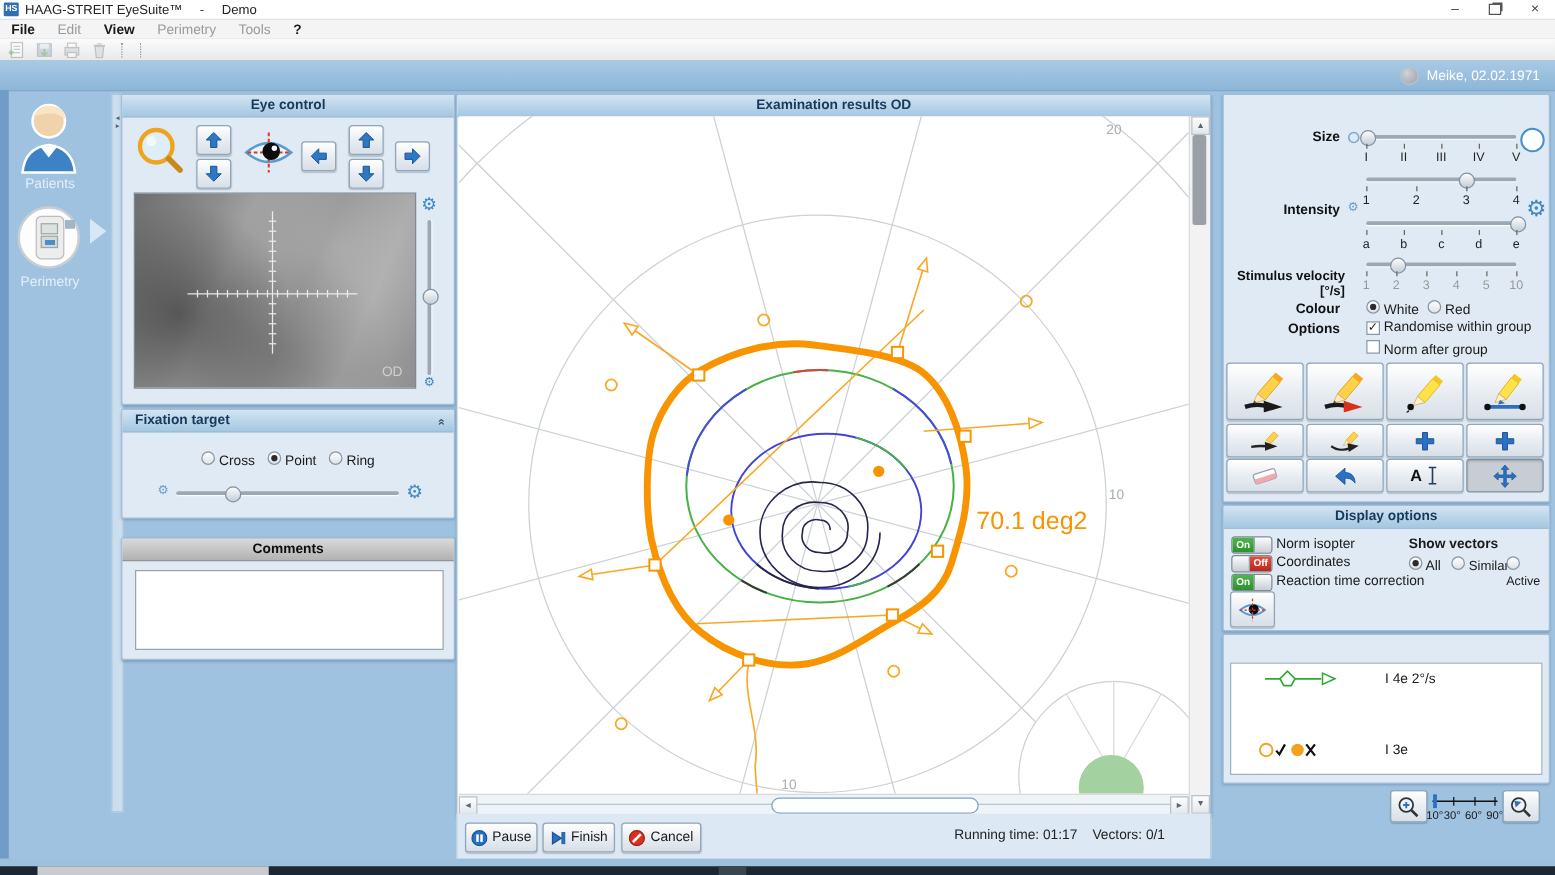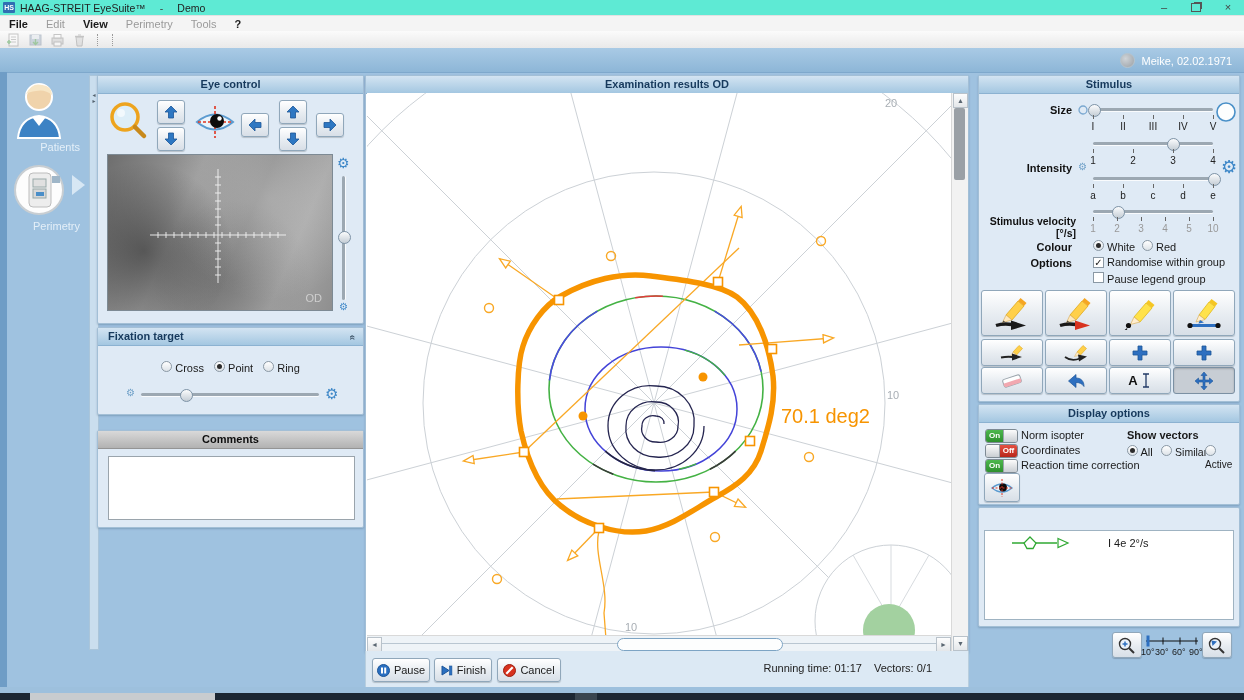--- a/index.html
+++ b/index.html
@@ -1,39 +1,39 @@
 <!DOCTYPE html>
 <html><head>
 <meta charset="utf-8">
 <style>
   html,body{margin:0;padding:0;}
   body{font-family:"Liberation Sans",sans-serif;font-size:11px;color:#1a1a1a;}
   #app{position:relative;width:1244px;height:700px;overflow:hidden;background:#9fc2e0;}
   .abs{position:absolute;}
   
-  .titlebar{left:0;top:0;width:1244px;height:15px;background:#5eead4;border-bottom:1px solid #e2e2e2;display:flex;align-items:center;}
+  .titlebar{left:0;top:0;width:1244px;height:15px;background:#ffffff;border-bottom:1px solid #e2e2e2;display:flex;align-items:center;}
   .applogo{width:12px;height:11px;background:#2f6fb2;color:#fff;font-size:7px;font-weight:bold;text-align:center;line-height:11px;margin:0 5px 0 3px;border-radius:1px;}
   .titletext{font-size:10.5px;color:#222;}
   .titlesep{margin:0 14px;color:#444;}
   .wctl{margin-left:auto;display:flex;height:15px;}
   .wbtn{width:32px;text-align:center;line-height:14px;color:#444;font-size:11px;}
   .restore-glyph{display:inline-block;width:8px;height:7px;border:1px solid #555;margin-top:3px;box-shadow:2px -2px 0 -1px #555;}
   
   .menubar{left:0;top:16px;width:1244px;height:15px;background:#f4f4f4;display:flex;align-items:center;gap:18px;padding-left:9px;}
   .menu-item{color:#1a1a1a;font-weight:bold;}
   .menu-item.dis{color:#9a9a9a;font-weight:normal;}
   .toolbar{left:0;top:31px;width:1244px;height:17px;background:linear-gradient(#fbfbfb,#e9e9e9);border-bottom:1px solid #d4d4d4;display:flex;align-items:center;gap:7px;padding-left:6px;}
   .tbi{opacity:.45;}
   .tbsep{width:1px;height:12px;border-left:1px dotted #9a9a9a;margin:0 3px;}
   .patientbar{left:0;top:48px;width:1244px;height:24px;background:linear-gradient(#a9cae5,#8db6d7);border-bottom:1px solid #7ea8cc;}
   .patient{position:absolute;right:12px;top:5px;color:#fff;display:flex;align-items:center;gap:6px;}
   .avatar{width:13px;height:13px;border-radius:50%;background:radial-gradient(circle at 35% 35%,#cfd4d8,#9aa0a6);border:1px solid #b8c4cc;}
   
   .edgebar{left:0;top:72px;width:7px;height:615px;background:#6f9dc6;}
-  .side-label{color:#e4eff8;text-align:right;width:80px;}
+  .side-label{color:#e4eff8;text-align:center;width:80px;}
   .side-arrow{width:0;height:0;border-left:13px solid #d7e7f4;border-top:10px solid transparent;border-bottom:10px solid transparent;}
   
   .panel{position:absolute;background:#dfeaf5;border:1px solid #a3bfd6;border-radius:2px;box-shadow:0 1px 2px rgba(30,60,90,.25);}
   .phead{height:17px;background:linear-gradient(#d3e4f2,#a4c7e1);border-bottom:1px solid #8cb2d1;font-weight:bold;color:#16395c;text-align:center;line-height:17px;position:relative;}
   .phead.left{text-align:left;padding-left:10px;}
   .phead.gray{background:linear-gradient(#d9d9d9,#b2b2b2);border-bottom:1px solid #949494;color:#0d0d0d;}
   .collapse{position:absolute;right:7px;top:1px;color:#41576b;display:inline-block;transform:rotate(90deg);font-weight:bold;font-size:10px;}
   .btn{position:absolute;background:linear-gradient(#ffffff,#e7ecf1 55%,#d8dfe7);border:1px solid #90a7ba;border-radius:3px;box-shadow:0 1px 1px rgba(0,0,0,.18);display:flex;align-items:center;justify-content:center;}
   .btn.sel{background:#c7cdd4;border-color:#7b90a3;box-shadow:inset 0 1px 2px rgba(0,0,0,.2);}
   .gear{color:#3f88c8;line-height:1;}
@@ -395,21 +395,20 @@
         </svg>
       <span>Cancel</span>
     </div>
     <div class="abs" style="right:36px;top:11px;display:flex;gap:12px;color:#222;">
       <span>Running time: 01:17</span>
       <span>Vectors: 0/1</span>
     </div>
   </div>
 
   <div class="panel" style="left:978px;top:75px;width:260px;height:325px;">
-    <div class="phead">Stimulus</div>
 
     <div class="rlbl" style="left:0;top:28px;width:93px;">Size</div>
     <svg class="abs" style="left:99px;top:29px;" width="11" height="11">
         <circle cx="5" cy="5" r="4" fill="none" stroke="#7aa8d0" stroke-width="1.3"></circle>
       </svg>
     <div class="slider-track" style="left:114px;top:32px;width:120px;"></div>
     <div class="thumb" style="left:109px;top:28px;"></div>
     <div class="tickm" style="left:114px;top:39px;"></div>
       <div class="tickm" style="left:144px;top:39px;"></div>
       <div class="tickm" style="left:174px;top:39px;"></div>
@@ -465,21 +464,21 @@
     <span class="tickl dim" style="left:186px;top:147px;">4</span>
     <span class="tickl dim" style="left:210px;top:147px;">5</span>
     <span class="tickl dim" style="left:234px;top:147px;">10</span>
 
     <div class="rlbl" style="left:0;top:165px;width:93px;">Colour</div>
     <span class="abs" style="left:114px;top:164px;"><span class="radio sel"></span> <span class="lbl">White</span></span>
     <span class="abs" style="left:163px;top:164px;"><span class="radio"></span> <span class="lbl">Red</span></span>
 
     <div class="rlbl" style="left:0;top:181px;width:93px;">Options</div>
     <span class="abs" style="left:114px;top:180px;"><span class="cb"><span>✓</span></span> <span class="lbl">Randomise within group</span></span>
-    <span class="abs" style="left:114px;top:196px;"><span class="cb"></span> <span class="lbl">Pause legend group</span></span>
+    <span class="abs" style="left:114px;top:196px;"><span class="cb"></span> <span class="lbl">Norm after group</span></span>
 
     <div class="btn" style="left:2px;top:214px;width:60px;height:44px;">
         <svg width="38" height="34">
           <polygon points="13,19 25,5 31,10 19,24" fill="#ffd04a" stroke="#e0a81c" stroke-width=".8"></polygon>
           <polygon points="25,5 27.5,2 33.5,7 31,10" fill="#f5a623"></polygon>
           <polygon points="13,19 19,24 9.5,26.5" fill="#ffe9bf" stroke="#d8b060" stroke-width=".7"></polygon>
           <polygon points="9.5,26.5 12,25.7 10.6,24.4" fill="#444"></polygon>
           <path d="M3,29.5 C9,27.5 13,27.5 19,28.5" stroke="#1a1a1a" stroke-width="3.4" fill="none"></path>
           <polygon points="18,24.5 33,29.5 18,34" fill="#1a1a1a"></polygon>
         </svg>
@@ -602,20 +601,29 @@
   <div class="panel" style="left:978px;top:507px;width:260px;height:118px;">
     <div class="abs" style="left:5px;top:22px;width:248px;height:88px;background:#fff;border:1px solid #9fb3c2;">
       <div class="legend-row" style="top:2px;">
         <svg style="margin-left:24px;" width="62" height="16">
             <line x1="2" y1="8" x2="47" y2="8" stroke="#2fa832" stroke-width="1.4"></line>
             <polygon points="20,2 26,8 23,13.5 17,13.5 14,8" fill="#fff" stroke="#2fa832" stroke-width="1.3"></polygon>
             <polygon points="48,3.5 58,8 48,12.5" fill="#fff" stroke="#2fa832" stroke-width="1.2"></polygon>
           </svg>
         <span class="legend-lbl">I 4e 2°/s</span>
       </div>
+      <div class="legend-row" style="top:59px;">
+        <svg style="margin-left:20px;" width="62" height="16">
+            <circle cx="7" cy="8" r="5" fill="none" stroke="#f5a11c" stroke-width="1.5"></circle>
+            <path d="M15,8.5 L17.5,11.5 L22,3.5" stroke="#111" stroke-width="1.8" fill="none"></path>
+            <circle cx="32" cy="8" r="5" fill="#f5a11c"></circle>
+            <path d="M39,3.5 L46,12.5 M46,3.5 L39,12.5" stroke="#111" stroke-width="1.8"></path>
+          </svg>
+        <span class="legend-lbl">I 3e</span>
+      </div>
     </div>
   </div>
 
   <div class="abs" style="left:978px;top:631px;width:260px;height:28px;">
     <div class="btn" style="left:134px;top:1px;width:28px;height:24px;">
         <svg width="20" height="19">
           <circle cx="8" cy="8" r="5.5" fill="#eaf2fa" stroke="#333" stroke-width="1.4"></circle>
           <line x1="12.2" y1="12.2" x2="17" y2="17" stroke="#333" stroke-width="2"></line>
           <path d="M8,5.5 v5 M5.5,8 h5" stroke="#2d6fc0" stroke-width="1.5"></path>
         </svg>

